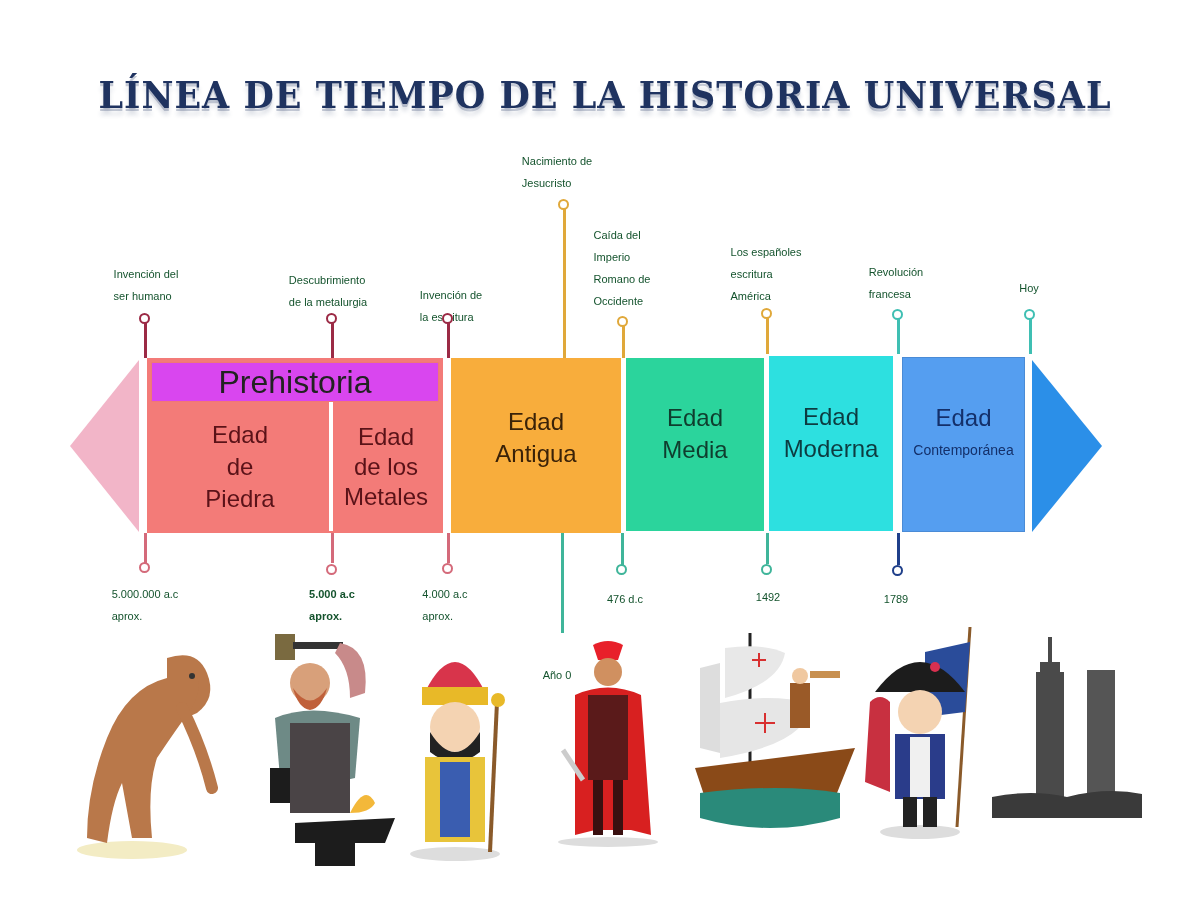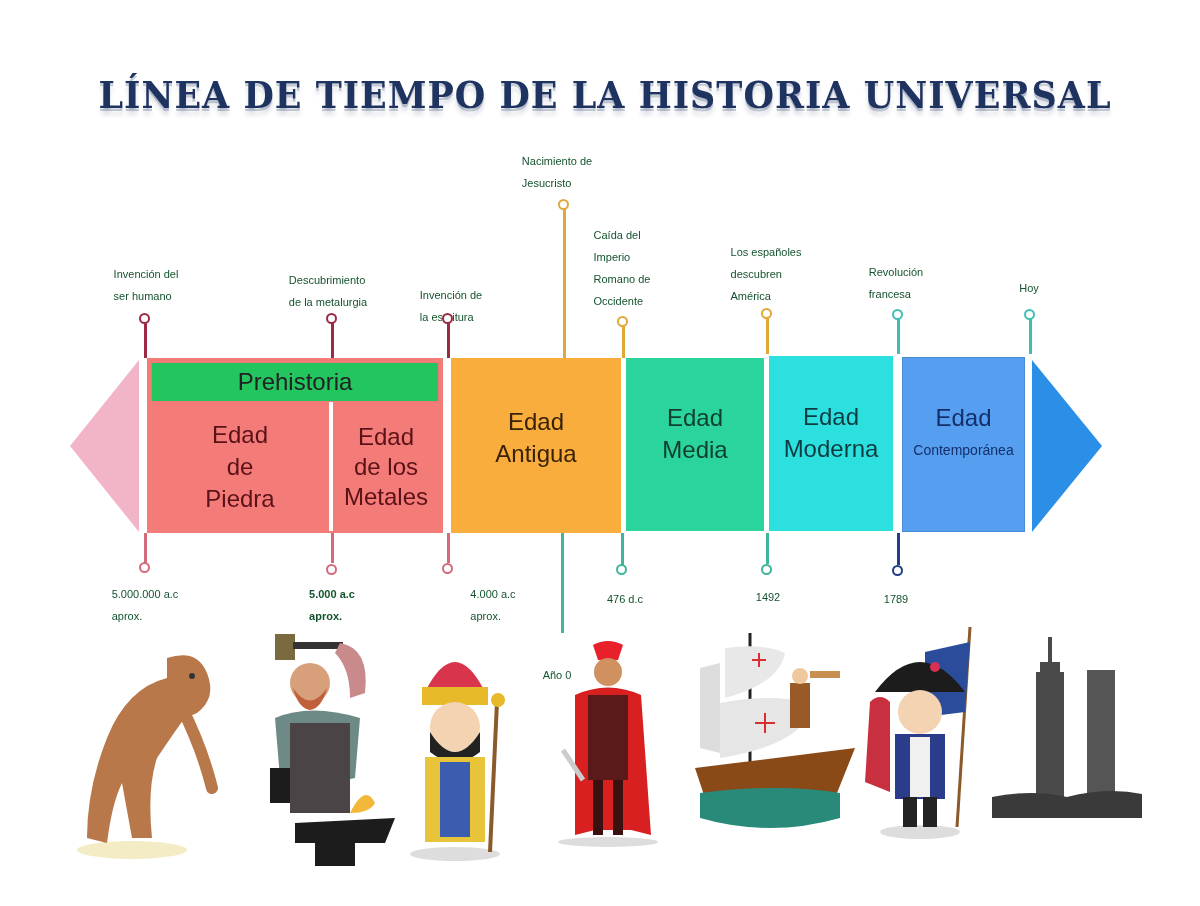--- a/index.html
+++ b/index.html
@@ -10,21 +10,21 @@
     font-family:"DejaVu Serif", "Liberation Serif", serif; font-weight:bold;
     font-size:35px; letter-spacing:1px; color:#1f3360;
     text-shadow: 0 3px 0 rgba(31,51,96,0.25), 0 7px 4px rgba(31,51,96,0.15);
     transform: scaleY(1.05);
   }
   .label { position:absolute; text-align:left; font-size:11px; line-height:22px; color:#14532d; white-space:nowrap; transform:translateX(-50%); }
   .stem { position:absolute; width:3px; }
   .pin { position:absolute; width:7px; height:7px; border-radius:50%; border:2px solid; background:#fff; }
   .band { position:absolute; display:flex; align-items:center; justify-content:center; text-align:center; font-size:24px; line-height:32px; box-sizing:border-box; }
   .band span { display:block; }
-  .prehist-header { position:absolute; background:#22c55e; border:1px solid #f07777; box-sizing:border-box; display:flex; align-items:center; justify-content:center; font-size:24px; color:#222; }
+  .prehist-header { position:absolute; background:#d946ef; border:1px solid #f07777; box-sizing:border-box; display:flex; align-items:center; justify-content:center; font-size:32px; color:#222; }
   .illus { position:absolute; }
 </style>
 </head>
 <body>
 
 <div class="title">LÍNEA DE TIEMPO DE LA HISTORIA UNIVERSAL</div>
 
 <div class="label" style="left:146px; top:263px;">
   <div>Invención del</div>
   <div>ser humano</div>
@@ -42,21 +42,21 @@
   <div>Jesucristo</div>
 </div>
 <div class="label" style="left:622px; top:224px;">
   <div>Caída del</div>
   <div>Imperio</div>
   <div>Romano de</div>
   <div>Occidente</div>
 </div>
 <div class="label" style="left:766px; top:241px;">
   <div>Los españoles</div>
-  <div>descubren</div>
+  <div>escritura</div>
   <div>América</div>
 </div>
 <div class="label" style="left:896px; top:261px;">
   <div>Revolución</div>
   <div>francesa</div>
 </div>
 <div class="label" style="left:1029px; top:277px;">
   <div>Hoy</div>
 </div>
 
@@ -160,21 +160,21 @@
 <div class="pin" style="left:892px; top:565px; border-color:#1f3f8a;"></div>
 
 <div class="label" style="left:145px; top:583px;">
   <div>5.000.000 a.c</div>
   <div>aprox.</div>
 </div>
 <div class="label" style="left:332px; top:583px;font-weight:bold;">
   <div>5.000 a.c</div>
   <div>aprox.</div>
 </div>
-<div class="label" style="left:445px; top:583px;margin-left:48px;">
+<div class="label" style="left:445px; top:583px;">
   <div>4.000 a.c</div>
   <div>aprox.</div>
 </div>
 <div class="label" style="left:557px; top:664px;">
   <div>Año 0</div>
 </div>
 <div class="label" style="left:625px; top:588px;">
   <div>476 d.c</div>
 </div>
 <div class="label" style="left:768px; top:586px;">

